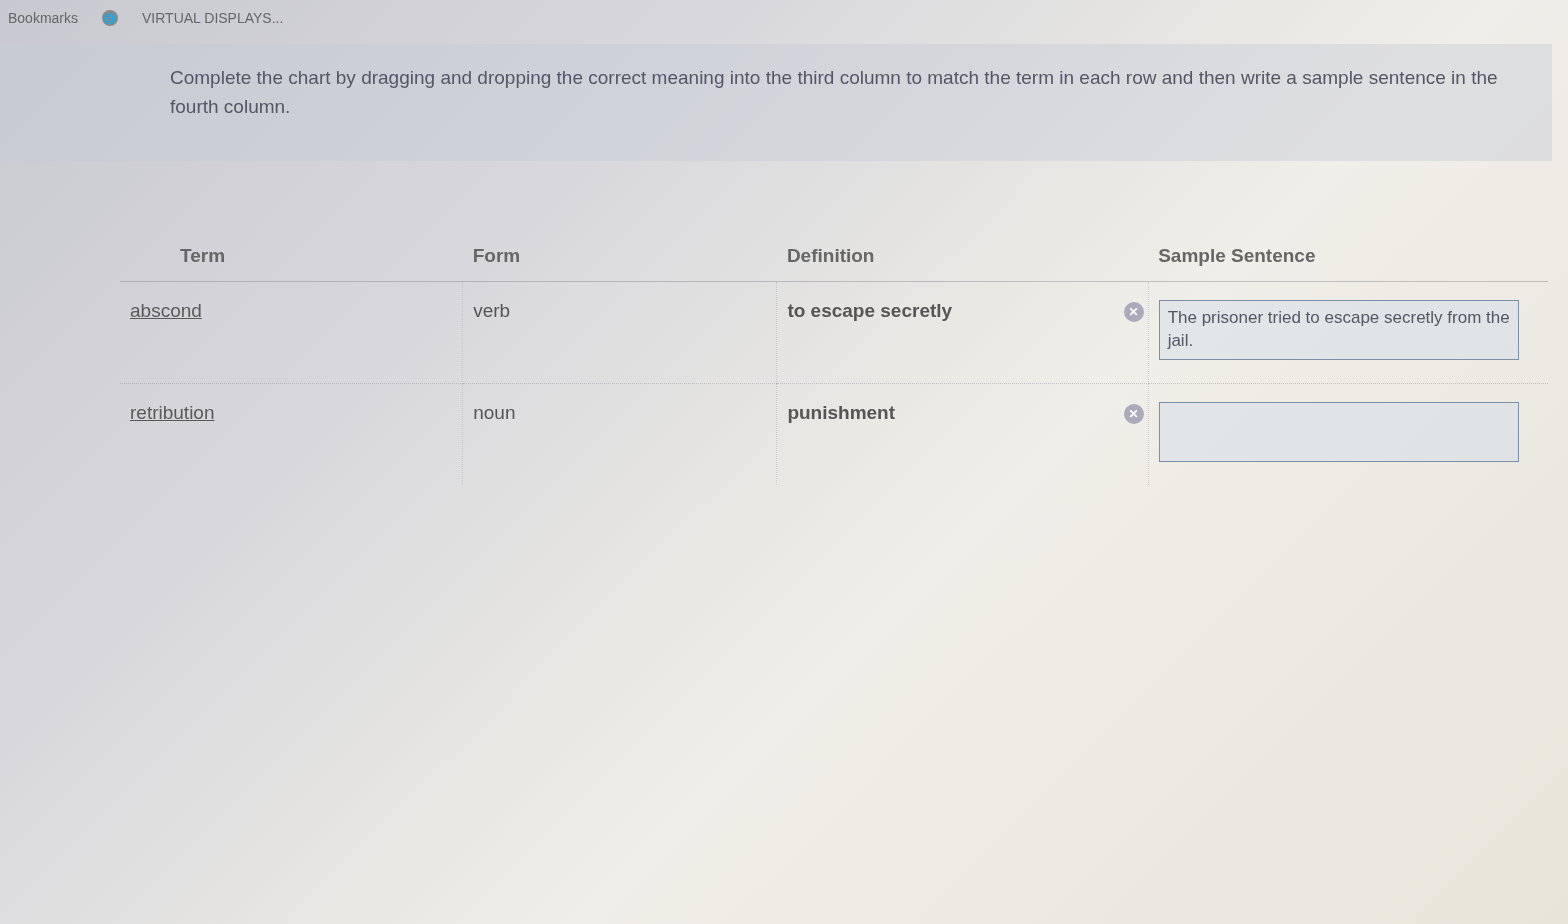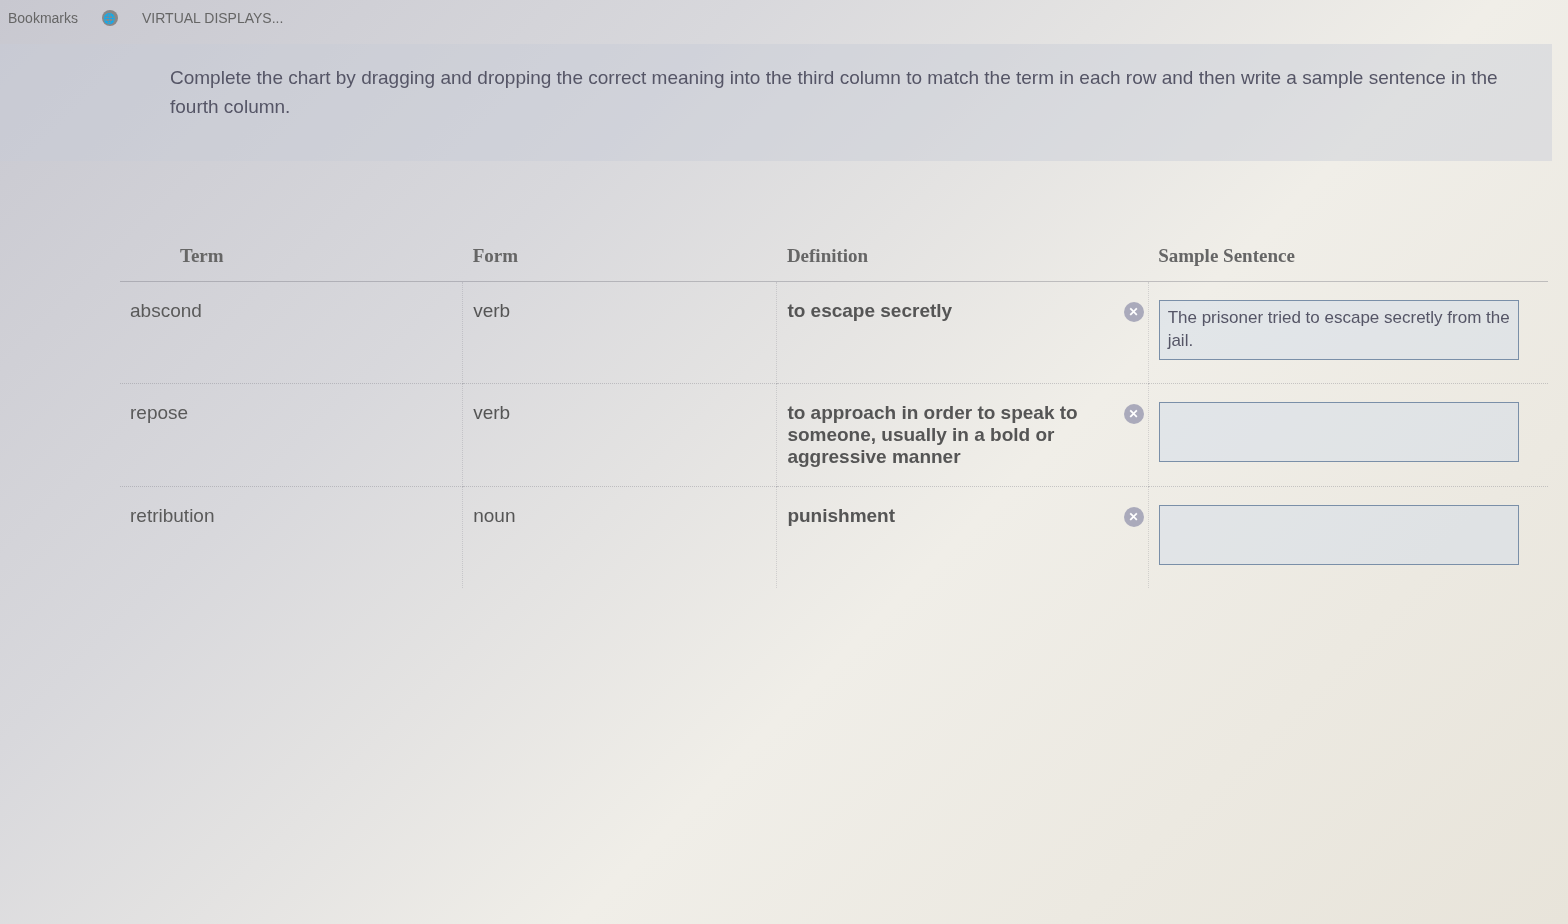--- a/index.html
+++ b/index.html
@@ -42,37 +42,36 @@
   border-collapse: collapse;
   table-layout: fixed;
 }
 th {
   font-weight: 600;
   font-size: 19px;
   color: #666;
   padding: 14px 10px;
   text-align: left;
   border-bottom: 1px solid rgba(120,120,130,0.4);
-  font-family: Liberation Serif, serif;
 }
 th:nth-child(1){ width:24%; padding-left:60px;}
 th:nth-child(2){ width:22%; }
 th:nth-child(3){ width:26%; }
 th:nth-child(4){ width:28%; text-align:left;}
 td {
   padding: 18px 10px;
   vertical-align: top;
   font-size: 19px;
   color: #555;
   border-bottom: 1px dotted rgba(120,120,130,0.35);
   border-right: 1px dotted rgba(120,120,130,0.25);
 }
 td:last-child{ border-right:none; }
 tr:last-child td { border-bottom: none; }
-.term-cell { color:#5a5a5a; }
+.term-cell { color:#5a5a5a;text-decoration:underline; }
 .def-wrap {
   position: relative;
   padding-right: 28px;
   font-weight: bold;
 }
 .close-btn {
   position: absolute;
   right: -6px;
   top: 2px;
   width: 20px; height: 20px;
@@ -129,33 +128,20 @@
         <div class="def-wrap">
           <span>to escape secretly</span>
           <span class="close-btn">✕</span>
         </div>
       </td>
       <td>
         <textarea class="sentence-input tall" style="">The prisoner tried to escape secretly from the jail.</textarea>
       </td>
     </tr>
     <tr>
-      <td class="term-cell">repose</td>
-      <td>verb</td>
-      <td>
-        <div class="def-wrap">
-          <span>to approach in order to speak to someone, usually in a bold or aggressive manner</span>
-          <span class="close-btn">✕</span>
-        </div>
-      </td>
-      <td>
-        <textarea class="sentence-input" style=""></textarea>
-      </td>
-    </tr>
-    <tr>
       <td class="term-cell">retribution</td>
       <td>noun</td>
       <td>
         <div class="def-wrap">
           <span>punishment</span>
           <span class="close-btn">✕</span>
         </div>
       </td>
       <td>
         <textarea class="sentence-input" style=""></textarea>

